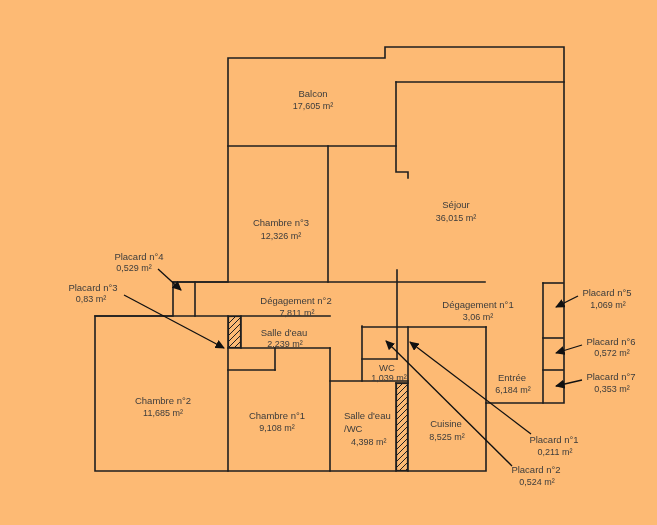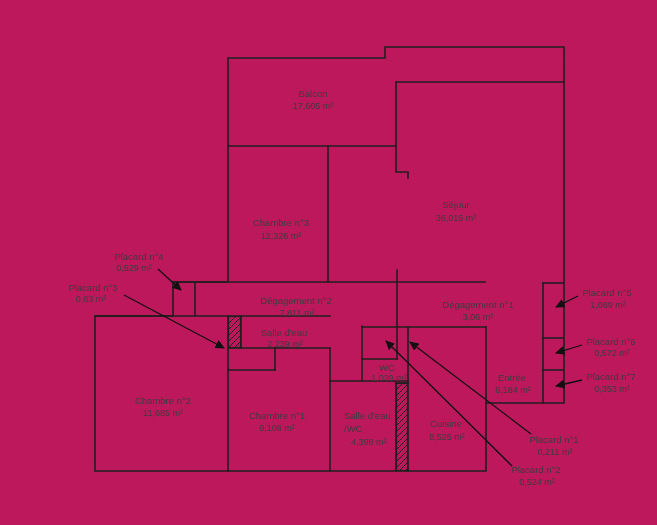--- a/index.html
+++ b/index.html
@@ -3,21 +3,21 @@
 <meta charset="utf-8">
 <style>
   html, body {
     margin: 0;
     padding: 0;
     background: #ffffff;
   }
   .plan-wrap {
     width: 657px;
     height: 525px;
-    background: #be185d;
+    background: #fdba74;
     position: relative;
     overflow: hidden;
   }
   svg { display: block; }
   .wall {
     fill: none;
     stroke: #1f1f1f;
     stroke-width: 1.6;
     stroke-linecap: square;
     stroke-linejoin: miter;

